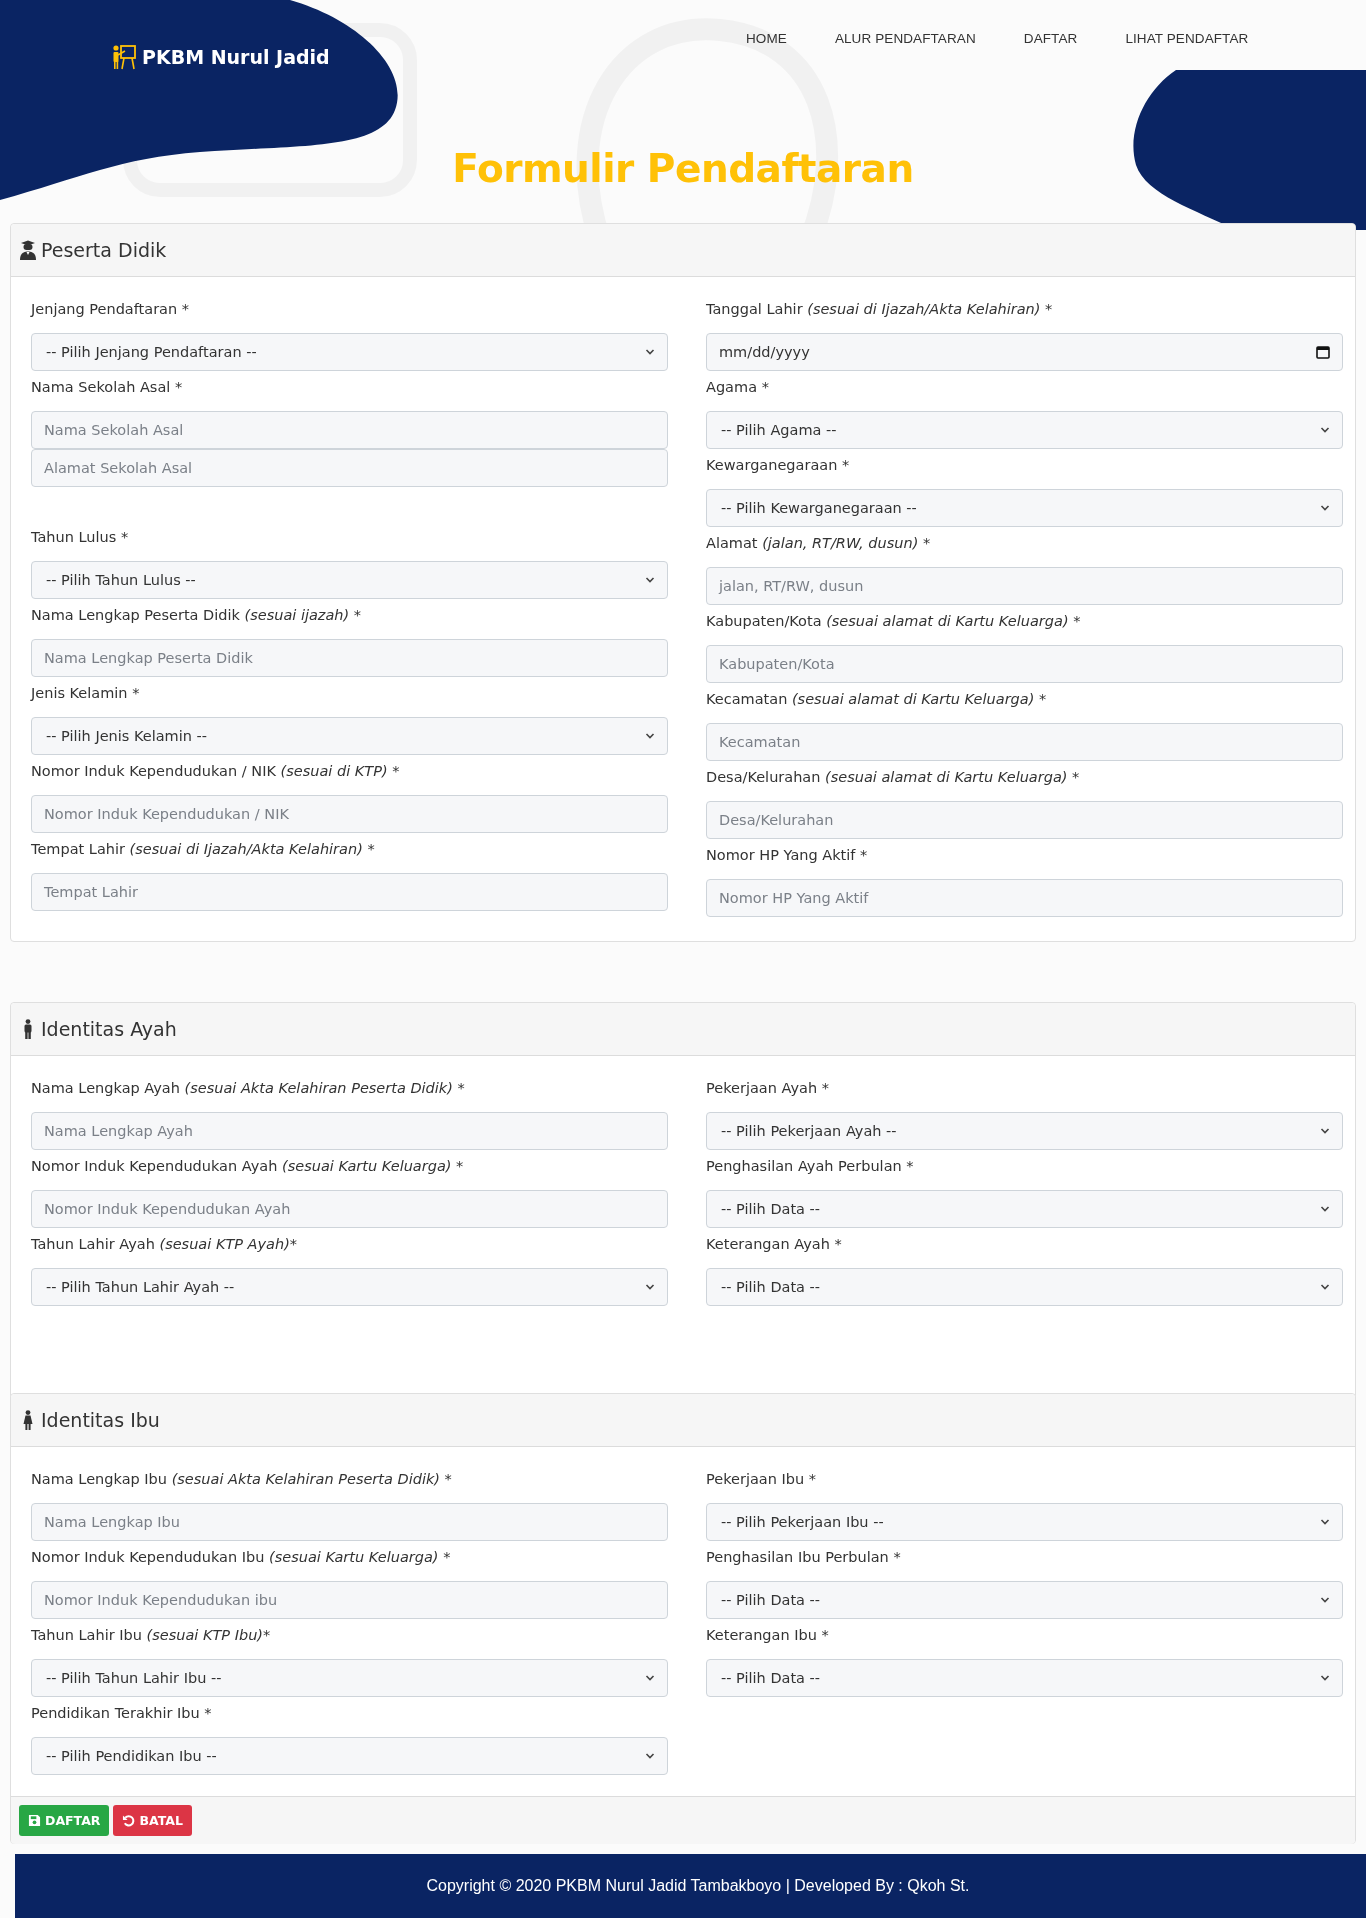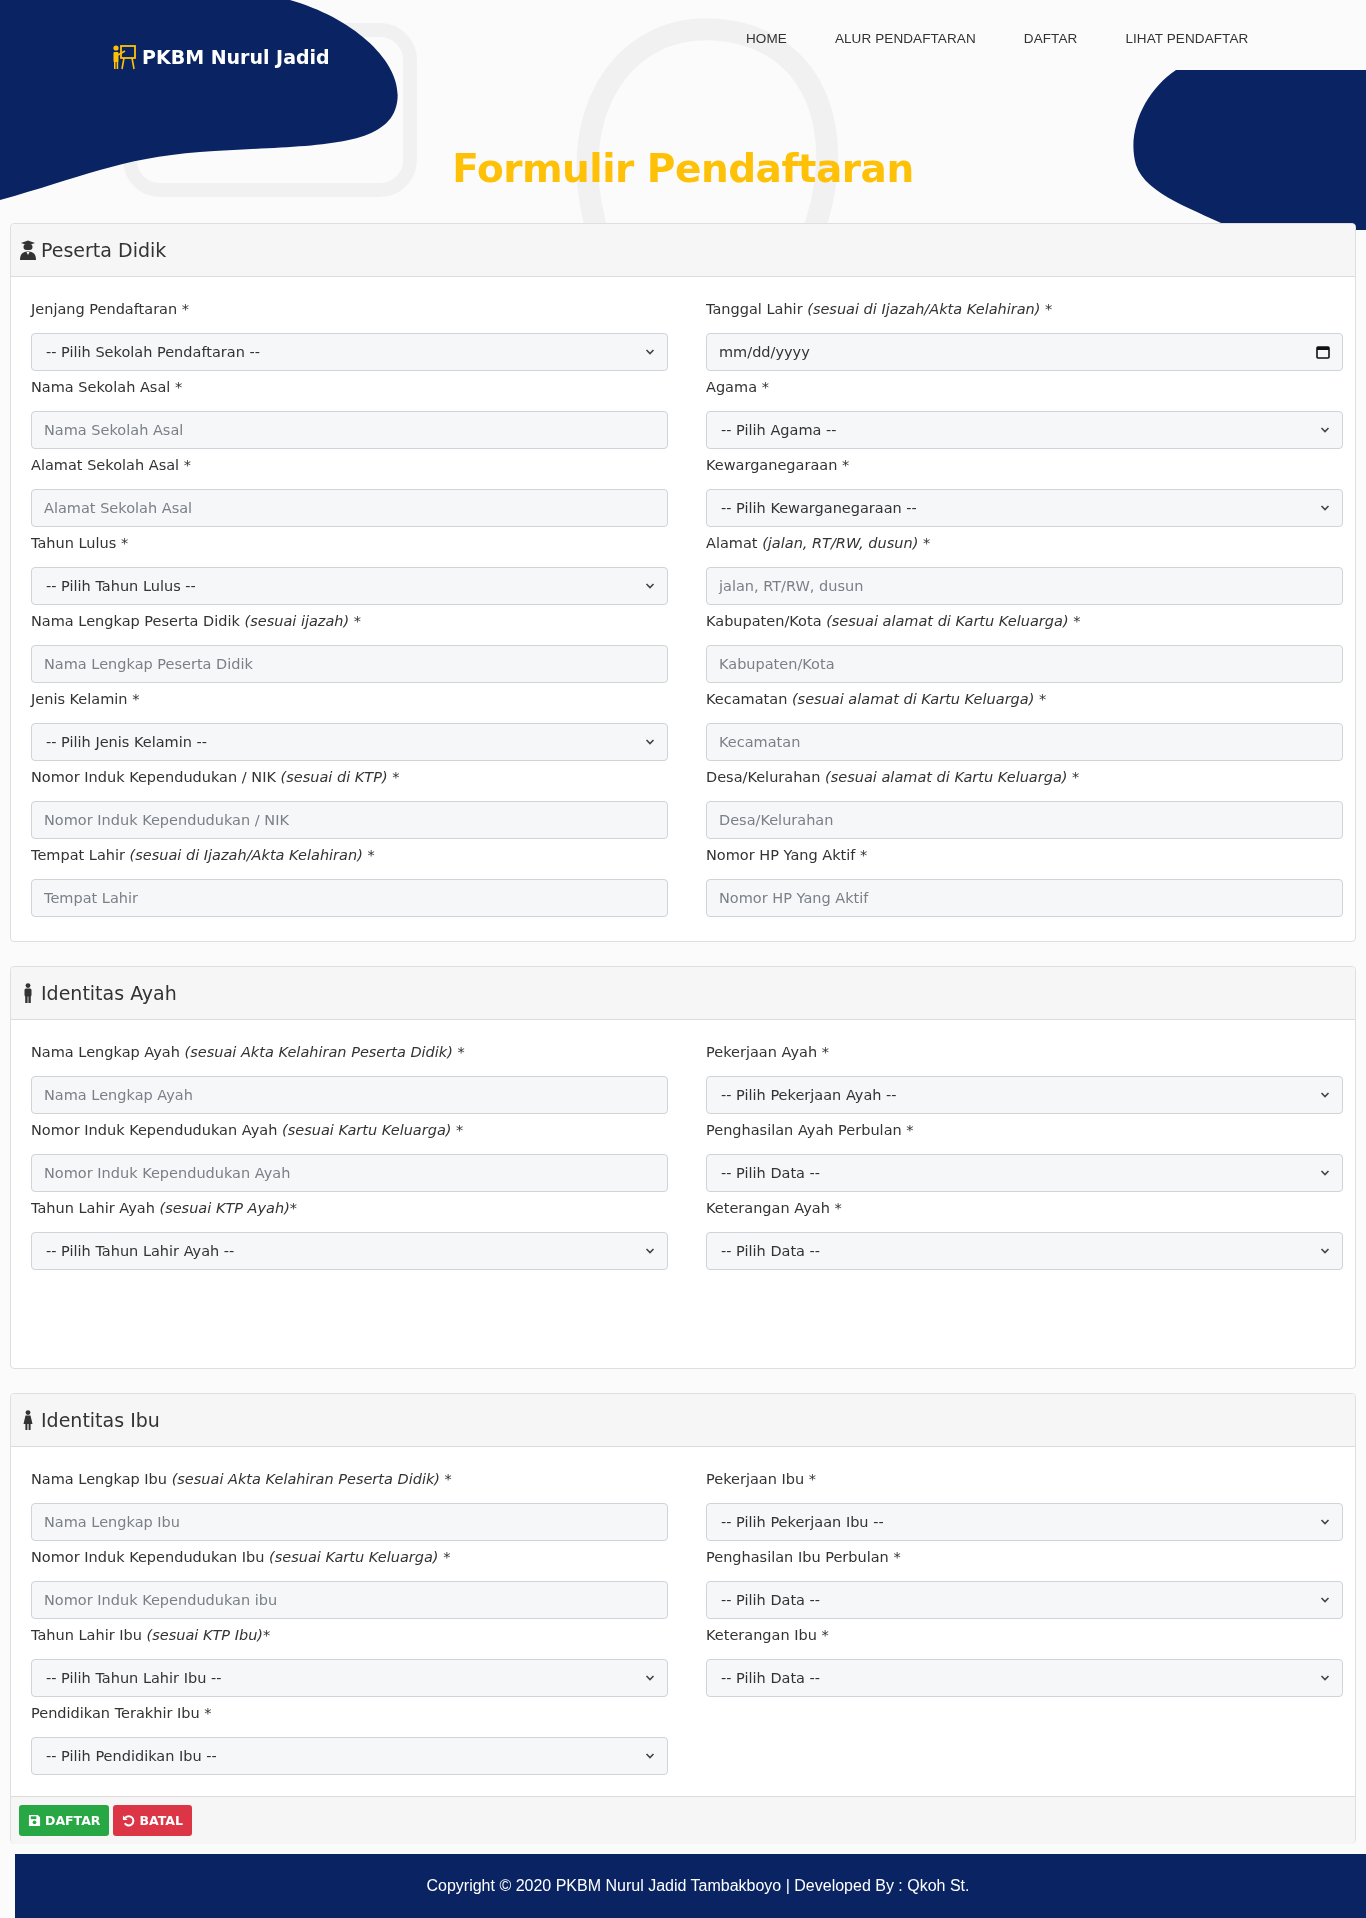--- a/index.html
+++ b/index.html
@@ -130,34 +130,33 @@
         <path d="M7.5 12 L9 15 L10.5 12 Z" fill="#fff"></path>
       </svg>
     </span>
     <span>Peserta Didik</span>
   </div>
   <div class="card-body">
     <div class="col">
         <div class="group">
           <label><span>Jenjang Pendaftaran</span><i></i><span> *</span></label>
           <div class="ctl">
-            <span style="padding-left:2px">-- Pilih Sekolah Pendaftaran --</span>
+            <span style="padding-left:2px">-- Pilih Jenjang Pendaftaran --</span>
             <svg class="chev" viewBox="0 0 10 10">
               <path d="M1.5 3 L5 6.5 L8.5 3" fill="none" stroke="#444" stroke-width="1.6"></path>
             </svg>
           </div>
         </div>
         <div class="group">
           <label><span>Nama Sekolah Asal</span><i></i><span> *</span></label>
           <div class="ctl input">
             <span>Nama Sekolah Asal</span>
           </div>
         </div>
         <div class="group">
-          <label><span>Alamat Sekolah Asal</span><i></i><span> *</span></label>
           <div class="ctl input">
             <span>Alamat Sekolah Asal</span>
           </div>
         </div>
         <div class="group">
           <label><span>Tahun Lulus</span><i></i><span> *</span></label>
           <div class="ctl">
             <span style="padding-left:2px">-- Pilih Tahun Lulus --</span>
             <svg class="chev" viewBox="0 0 10 10">
               <path d="M1.5 3 L5 6.5 L8.5 3" fill="none" stroke="#444" stroke-width="1.6"></path>
@@ -248,21 +247,21 @@
         <div class="group">
           <label><span>Nomor HP Yang Aktif</span><i></i><span> *</span></label>
           <div class="ctl input">
             <span>Nomor HP Yang Aktif</span>
           </div>
         </div>
       </div>
   </div>
 </div>
 
-<div class="card" style="top:966px;height:403px;">
+<div class="card" style="top:1002px;height:403px;">
   <div class="card-header">
     <span class="hicon">
       <svg viewBox="0 0 10 20" width="10" height="20">
         <circle cx="5" cy="2.6" r="2.4" fill="#333"></circle>
         <rect x="1.5" y="5.5" width="7" height="8" rx="1.5" fill="#333"></rect>
         <rect x="2.2" y="12" width="2.4" height="8" fill="#333"></rect>
         <rect x="5.4" y="12" width="2.4" height="8" fill="#333"></rect>
       </svg>
     </span>
     <span>Identitas Ayah</span>

